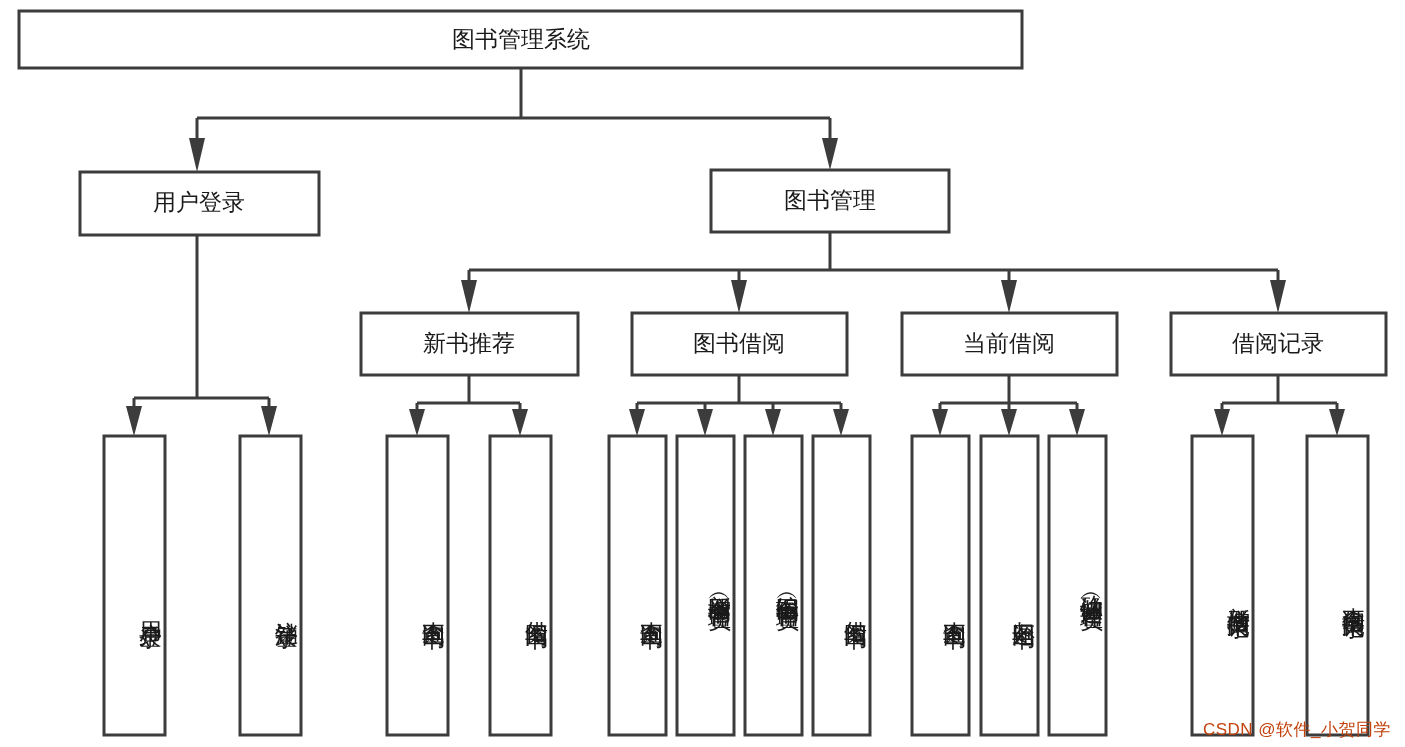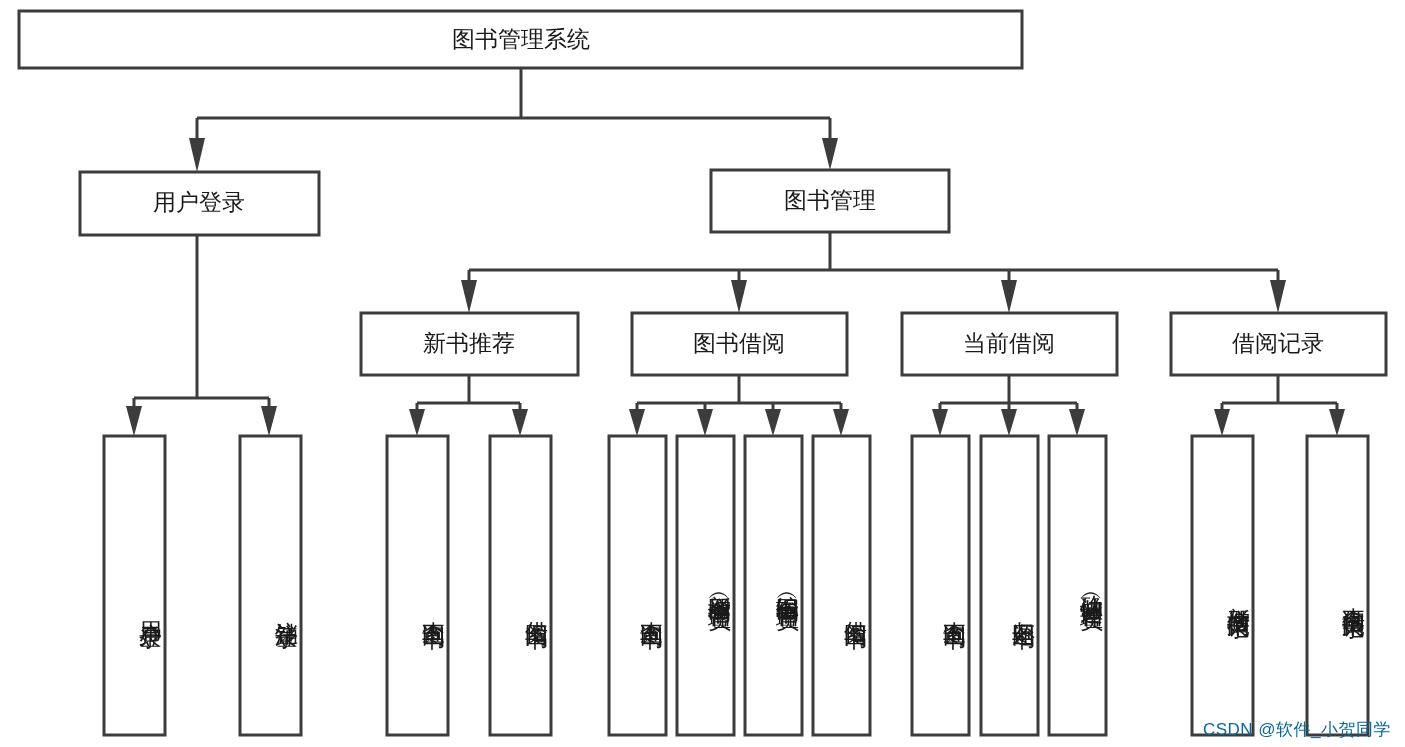--- a/index.html
+++ b/index.html
@@ -70,21 +70,21 @@
     align-items: flex-start;
     justify-content: center;
     white-space: nowrap;
   }
   .watermark {
     position: absolute;
     right: 14px;
     bottom: 6px;
     font-family: "Liberation Sans", "DejaVu Sans", sans-serif;
     font-size: 17px;
-    color: #0369a1;
+    color: #c2410c;
     letter-spacing: 0.5px;
     user-select: none;
     pointer-events: none;
   }
 </style>
 </head>
 <body>
 
 <svg id="diagram" viewBox="0 0 1405 747" xmlns="http://www.w3.org/2000/svg">
 

